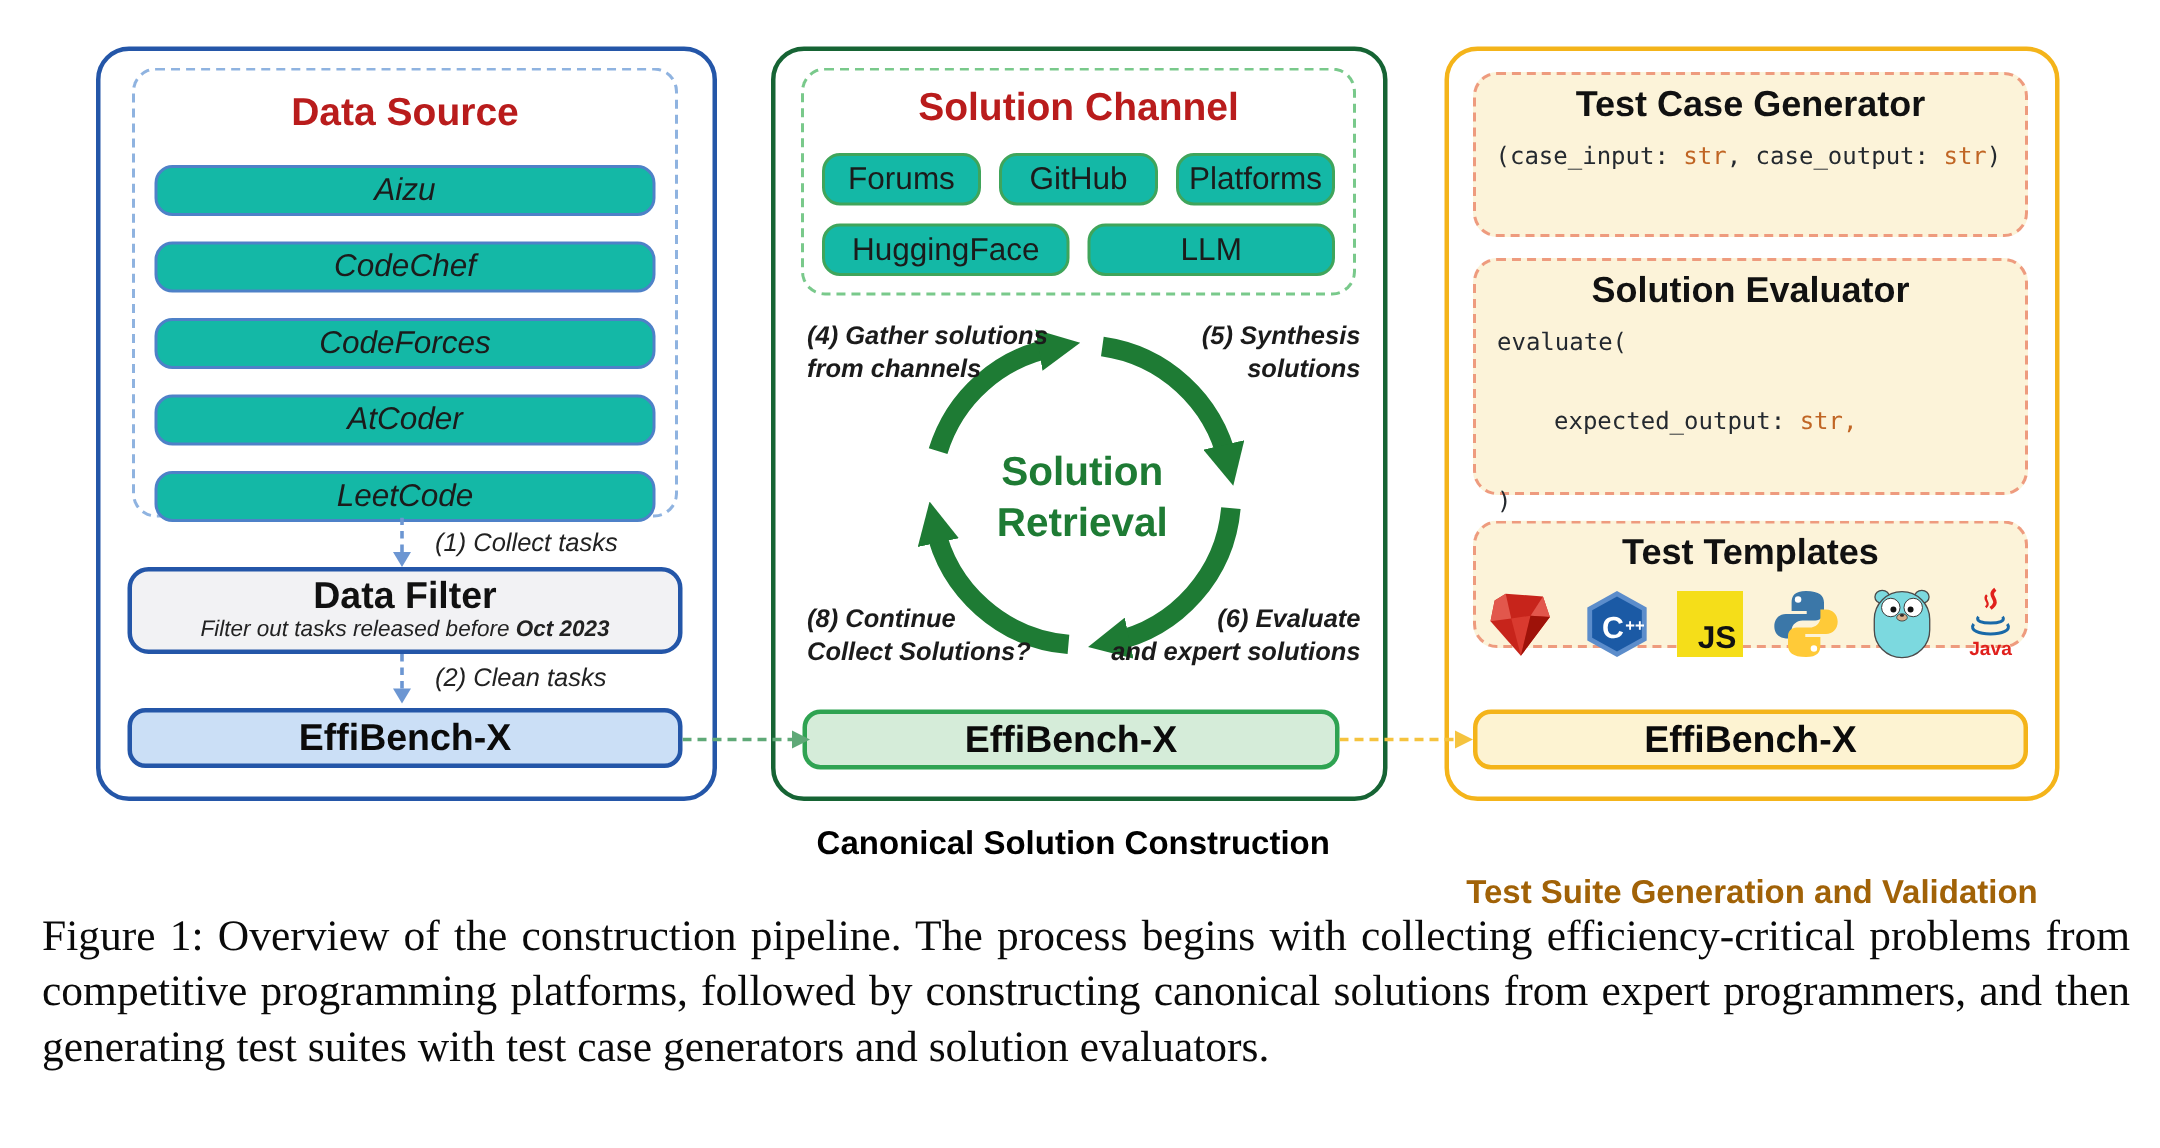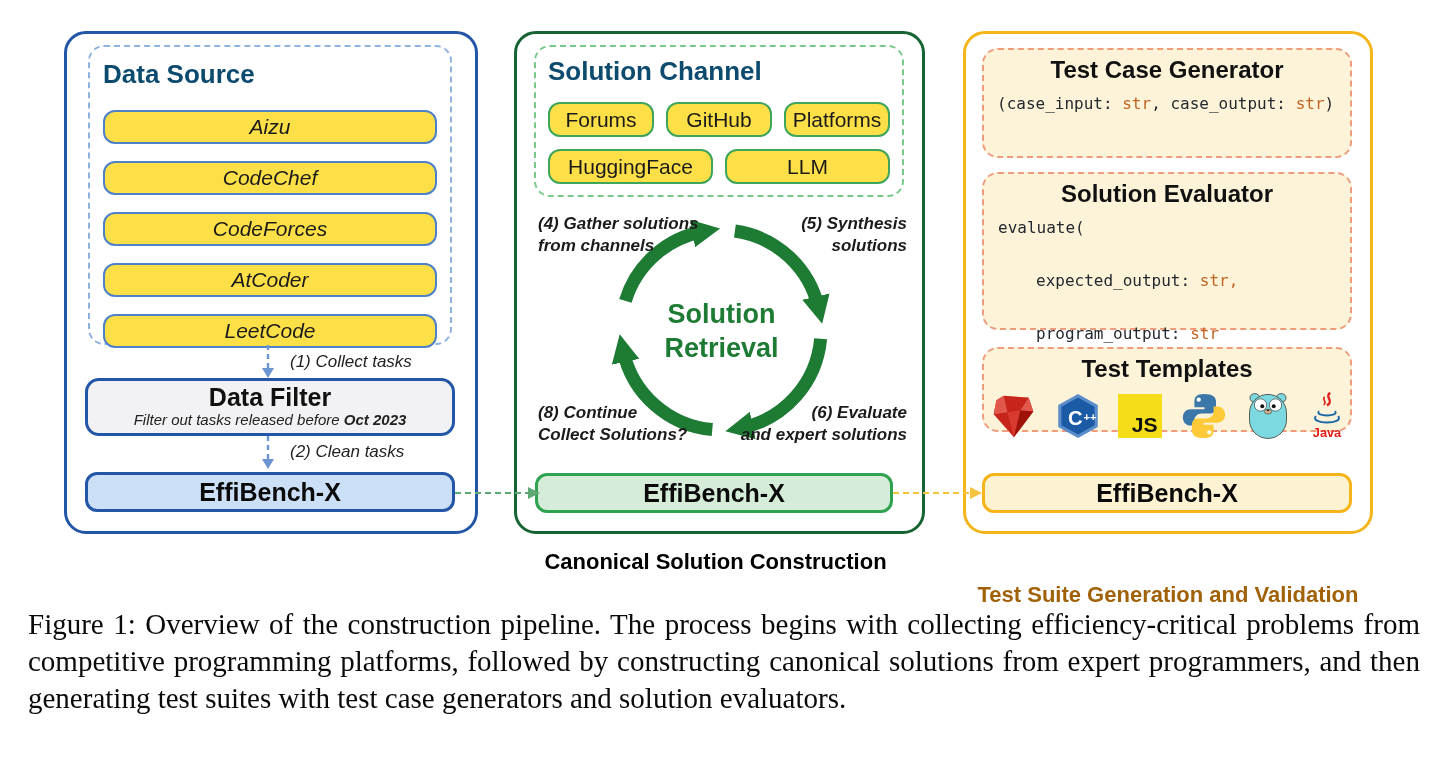--- a/index.html
+++ b/index.html
@@ -12,23 +12,23 @@
   .p1 { left: 64px;  width: 414px; border: 3px solid #2456A8; }
   .p2 { left: 514px; width: 411px; border: 3px solid #166434; }
   .p3 { left: 963px; width: 410px; border: 3px solid #F4B41A; }
 
   
   .db1 {
     position: absolute; left: 21px; top: 11px; width: 364px; height: 300px;
     border: 2px dashed #8FB3E0; border-radius: 16px;
     display: flex; flex-direction: column; padding: 8px 13px 10px; gap: 17px;
   }
-  .box-title { font-weight: 700; font-size: 26px; color: #0c4a6e; height: 38px; line-height: 38px; }
+  .box-title { font-weight: 700; font-size: 26px; text-align: center; color: #b91c1c; height: 38px; line-height: 38px; }
   .tile {
-    background: #fde047; border-radius: 12px; display: flex; align-items: center; justify-content: center;
+    background: #14b8a6; border-radius: 12px; display: flex; align-items: center; justify-content: center;
     font-size: 21px; color: #1b1b1b;
   }
   .src-tile { border: 2px solid #4E81C8; height: 34px; font-style: italic; flex: 0 0 34px; }
   .varrow { position: absolute; }
   .a1 { left: 191px; top: 311px; }
   .a2 { left: 191px; top: 402px; }
   .alabel { position: absolute; font-style: italic; font-size: 17px; color: #222; }
   .l1 { left: 223px; top: 318px; }
   .l2 { left: 223px; top: 408px; }
   .filter-box {
@@ -194,21 +194,20 @@
 
     <div class="cream gen">
       <div class="cream-title">Test Case Generator</div>
       <div class="code c2"><span>(case_input: </span><span class="ts">str</span><span>, case_output: </span><span class="ts">str</span><span>)</span></div>
     </div>
 
     <div class="cream eval">
       <div class="cream-title">Solution Evaluator</div>
       <div class="code first">evaluate(</div>
       <div class="code indent"><span>expected_output: </span><span class="ts">str,</span></div>
-      <div class="code indent"><span>program_output: </span><span class="ts">str</span></div>
       <div class="code">)</div>
     </div>
 
     <div class="cream tmpl">
       <div class="cream-title">Test Templates</div>
       <div class="icon-row">
 
         <svg width="50" height="46" viewBox="0 0 100 100">
           <polygon points="30,6 84,10 94,40 52,96 8,46 14,16" fill="#C7241B"></polygon>
           <polygon points="30,6 14,16 8,46 38,42" fill="#E2574C"></polygon>

